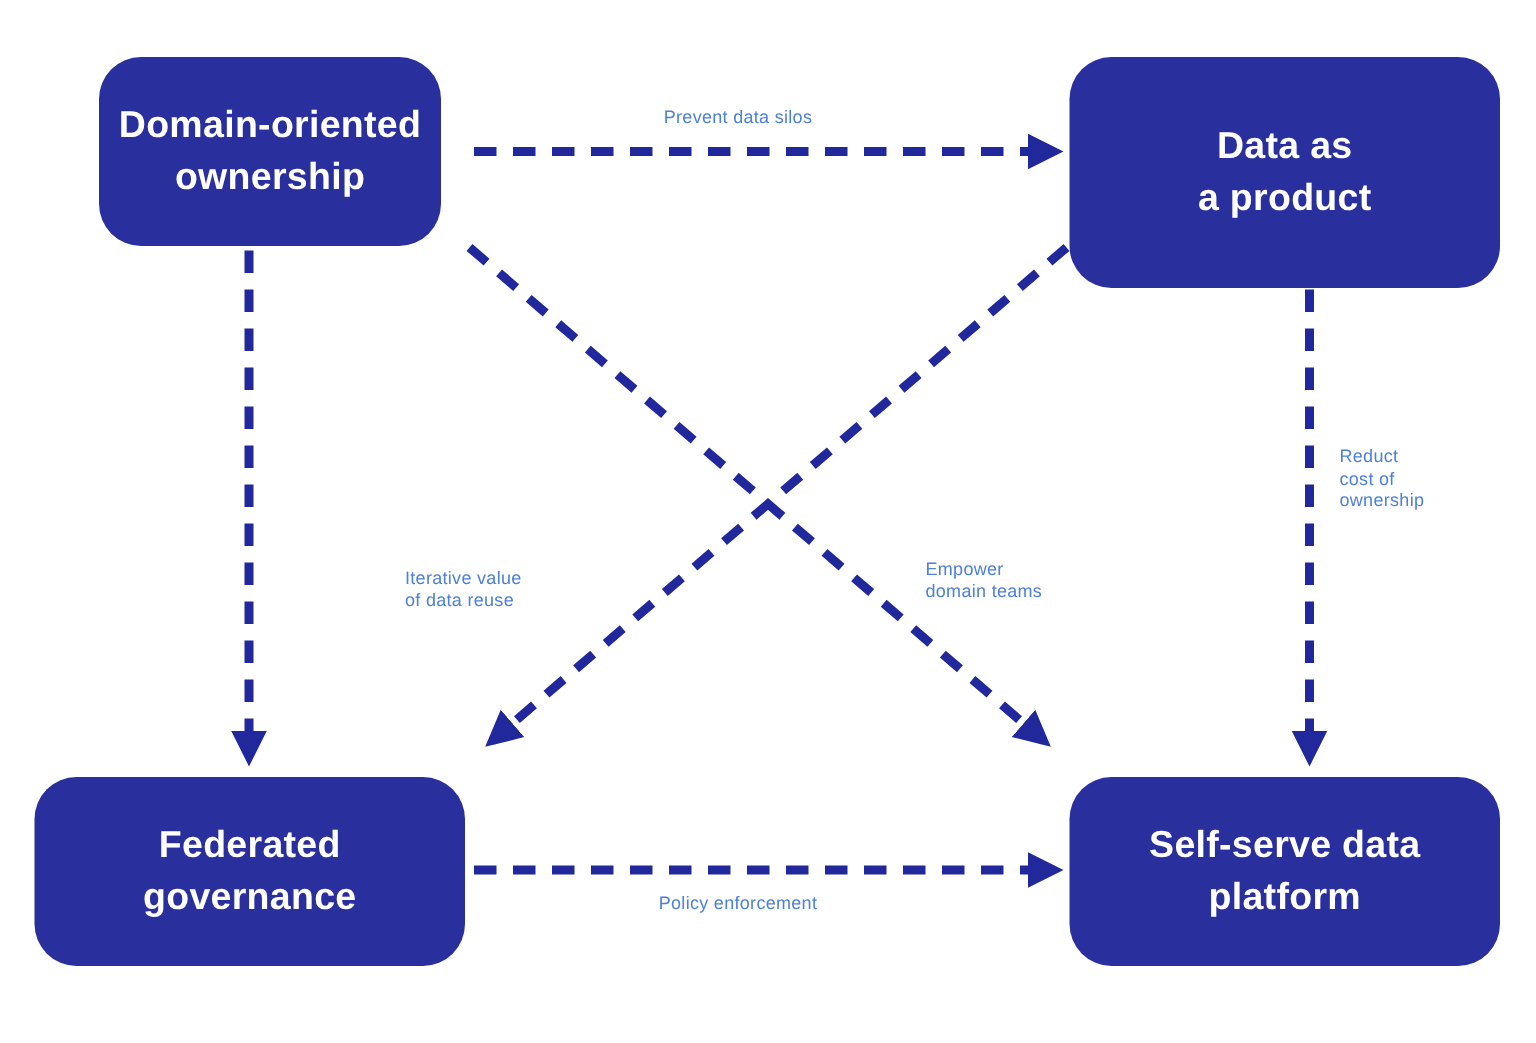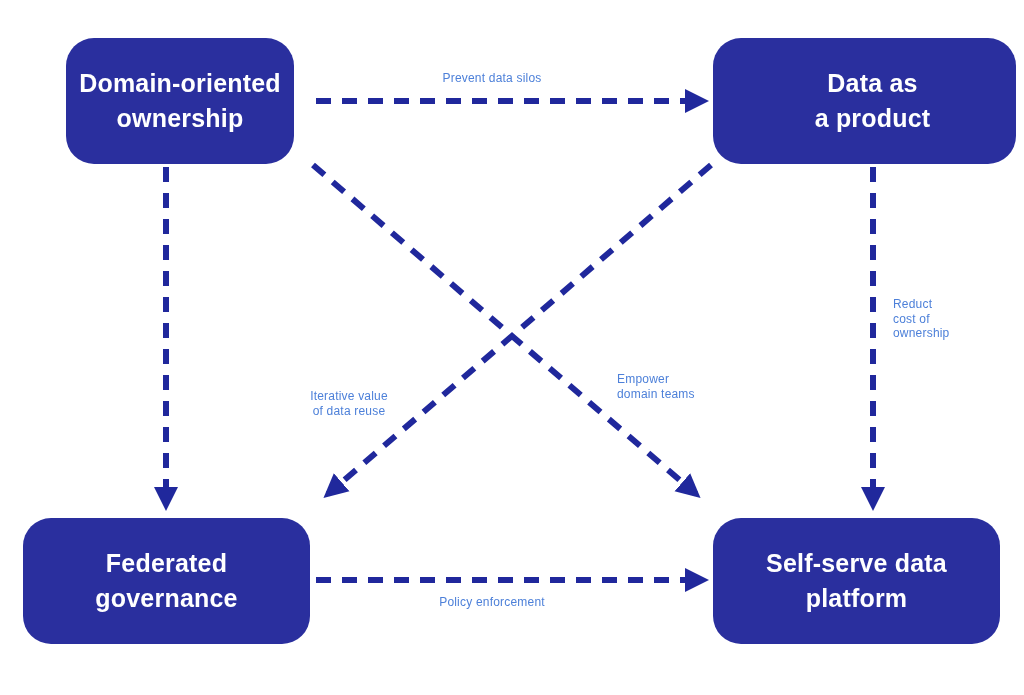--- a/index.html
+++ b/index.html
@@ -40,37 +40,37 @@
     justify-content: center;
     text-align: center;
     color: var(--box-text, #ffffff);
     font-size: 25px;
     font-weight: 700;
     line-height: 1.4;
     white-space: pre-line;
     letter-spacing: 0.2px;
   }
   .node-tl { left: 25px;  top: 38px;  width: 228px; height: 126px; margin-left: 41px; }
-  .node-tr { left: 713px; top: 38px;  width: 287px; height: 126px; padding-left: 16px; }
+  .node-tr { left: 713px; top: 38px;  width: 287px; height: 154px; }
   .node-bl { left: 23px;  top: 518px; width: 287px; height: 126px; }
   .node-br { left: 713px; top: 518px; width: 287px; height: 126px; }
   .edge-label {
     position: absolute;
     color: var(--label, #4d80d9);
     font-size: 12px;
     font-weight: 400;
     line-height: 1.22;
     white-space: pre-line;
     letter-spacing: 0.2px;
   }
   .lbl-prevent   { left: 342px; top: 71px;  width: 300px; text-align: center; }
   .lbl-policy    { left: 342px; top: 595px; width: 300px; text-align: center; }
   .lbl-reduce    { left: 28px;  top: 284px; width: 114px; text-align: right;  }
   .lbl-reduct    { left: 893px; top: 284px; width: 130px; text-align: left; margin-top: 13px;   }
-  .lbl-iterative { left: 270px; top: 389px; width: 158px; text-align: center; }
+  .lbl-iterative { left: 270px; top: 378px; width: 158px; text-align: left; }
   .lbl-empower   { left: 617px; top: 372px; width: 180px; text-align: left;   }
 </style>
 </head>
 <body>
 
 <div class="canvas">
 
   <svg class="edges-svg" viewBox="0 0 1024 695" xmlns="http://www.w3.org/2000/svg">
     <defs>
       <marker id="ah" viewBox="0 0 10 10" refX="7.5" refY="5" markerUnits="userSpaceOnUse" markerWidth="24" markerHeight="32" orient="auto">

